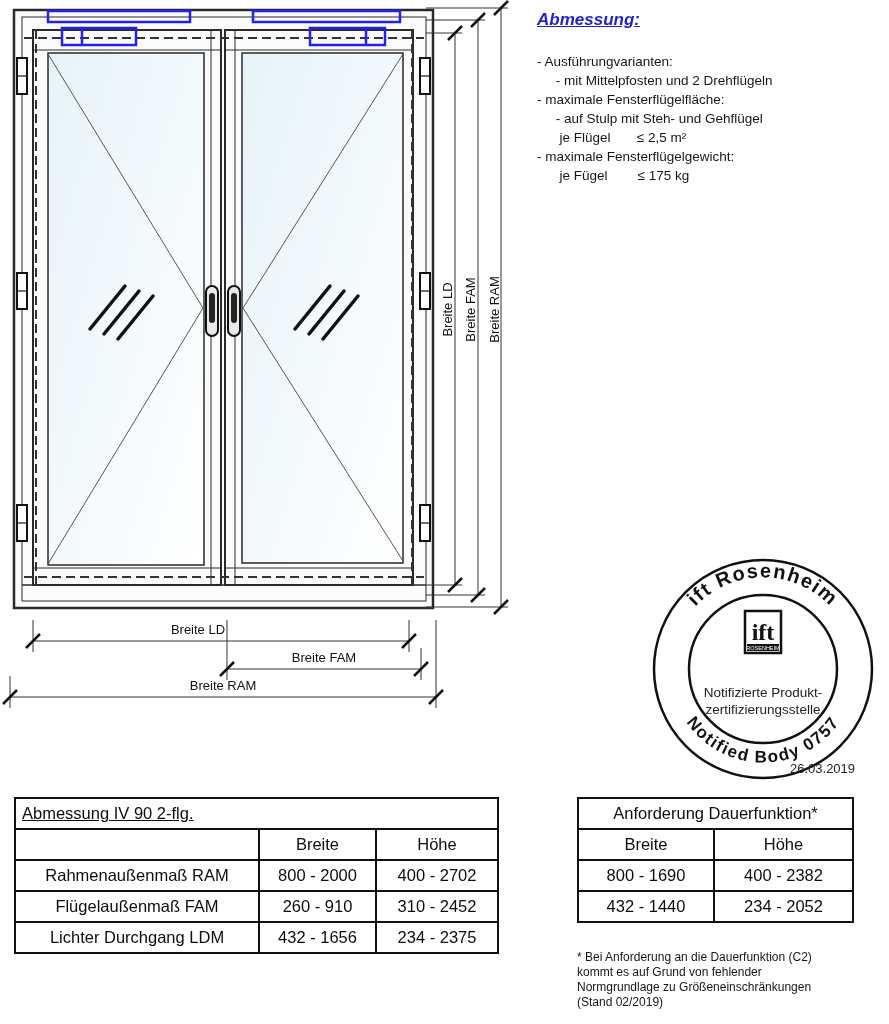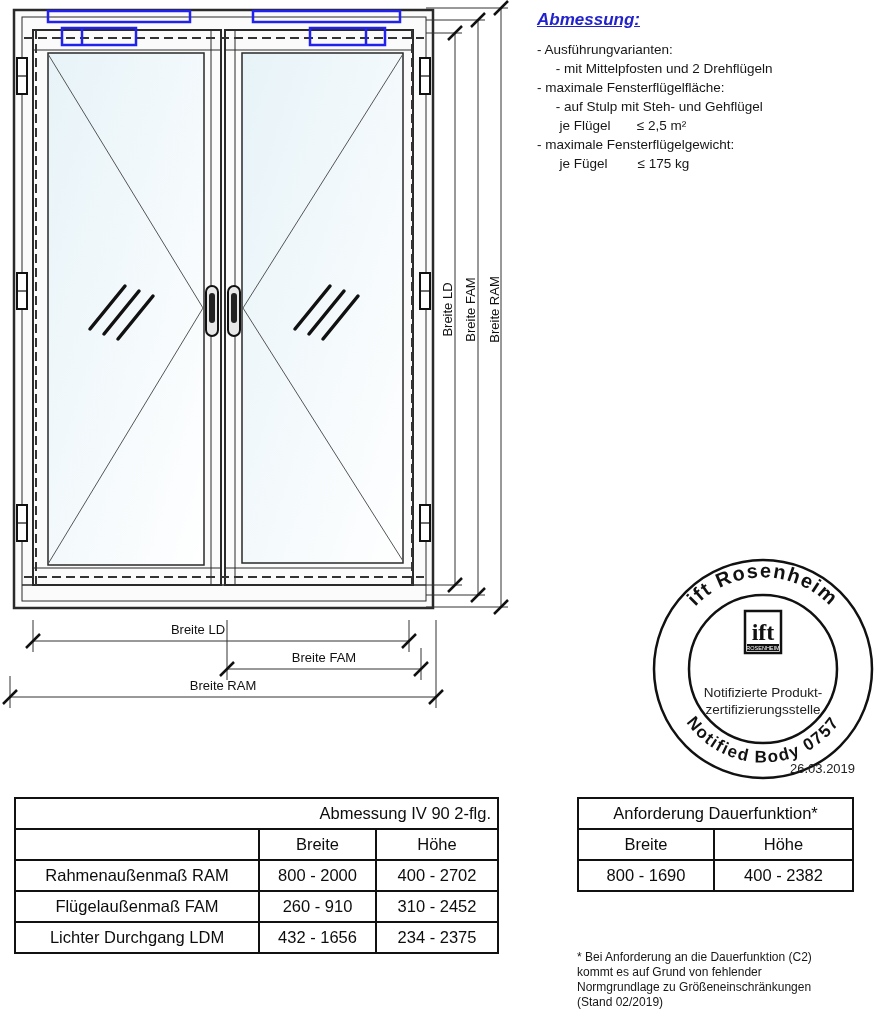--- a/index.html
+++ b/index.html
@@ -4,31 +4,31 @@
 <style>
   html,body{margin:0;padding:0;background:#ffffff;}
   .page{position:relative;width:889px;height:1024px;background:#fff;overflow:hidden;
         font-family:"Liberation Sans",sans-serif;color:#1a1a1a;}
   .drawing{position:absolute;left:0;top:0;width:530px;height:712px;}
   .vlabel{position:absolute;width:100px;text-align:center;transform:rotate(-90deg);
           font-size:13px;color:#111;white-space:nowrap;}
   .hlabel{position:absolute;width:110px;text-align:center;font-size:13px;color:#111;white-space:nowrap;}
   .info{position:absolute;left:537px;top:10px;width:350px;}
   .info-heading{font-size:17px;font-weight:bold;font-style:italic;text-decoration:underline;
-                color:#2222cc;margin-bottom:10px;}
+                color:#2222cc;margin-bottom:22px;}
   .info-lines{font-size:13.5px;line-height:19px;white-space:pre;color:#161616;}
   .seal{position:absolute;left:648px;top:556px;width:232px;height:232px;}
   .seal-date{position:absolute;left:790px;top:761px;width:95px;text-align:left;
              font-size:13px;color:#222;}
   table{position:absolute;border-collapse:collapse;table-layout:fixed;
         font-size:16.5px;color:#0d0d0d;}
   td,th{border:2px solid #111;height:29px;padding:0 6px;font-weight:normal;
         text-align:center;overflow:hidden;white-space:nowrap;}
   .t-left{left:14px;top:797px;width:483px;}
-  .t-left .title{text-align:right;}
+  .t-left .title{text-align:left;text-decoration:underline;}
   .t-right{left:577px;top:797px;width:275px;}
   .footnote{position:absolute;left:577px;top:950px;width:300px;font-size:12px;
             line-height:15px;white-space:pre-line;color:#161616;}
 </style>
 </head>
 <body>
 
 <div class="page">
 
   <div class="drawing">
@@ -245,20 +245,24 @@
       <tr>
         <td>Breite</td>
         <td>Höhe</td>
       </tr>
     </tbody>
     <tbody id="dauer-rows">
         <tr>
           <td>800 - 1690</td>
           <td>400 - 2382</td>
         </tr>
+        <tr>
+          <td>432 - 1440</td>
+          <td>234 - 2052</td>
+        </tr>
       </tbody>
   </table>
 
   <div class="footnote">* Bei Anforderung an die Dauerfunktion (C2)
 kommt es auf Grund von fehlender
 Normgrundlage zu Größeneinschränkungen
 (Stand 02/2019)</div>
 </div>
 
 </body></html>

